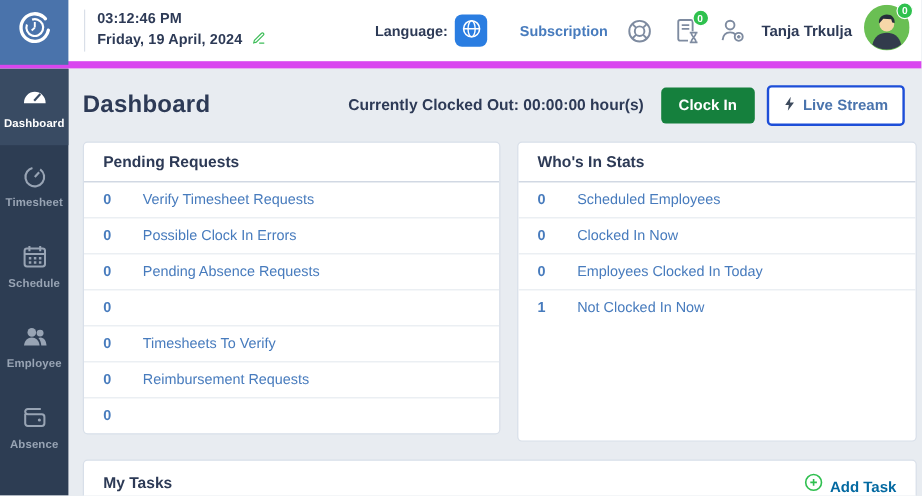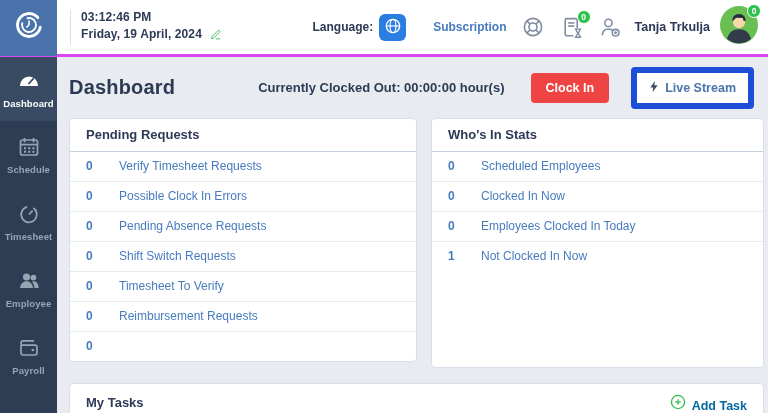--- a/index.html
+++ b/index.html
@@ -7,21 +7,21 @@
   body {
     font-family:"Liberation Sans", sans-serif;
     background:#e8ecf1;
     color:#2d3a56;
     overflow:hidden;
     position:relative;
   }
   
   .topbar {
     position:absolute; top:0; left:0; width:768px; height:57px;
-    background:#ffffff; border-bottom:3px solid #d946ef;
+    background:#ffffff; border-bottom:6px solid #d946ef;
     display:flex; align-items:center; z-index:20;
   }
   .logo {
     width:57px; height:57px; background:#4a73ab; flex:0 0 57px;
     display:flex; align-items:center; justify-content:center; cursor:pointer;
   }
   .time-block {
     margin-left:13px; padding-left:10px; border-left:1px solid #d9dfe8;
     display:flex; align-items:center; gap:8px;
   }
@@ -58,28 +58,28 @@
     height:67px; display:flex; flex-direction:column; align-items:center; justify-content:center;
     gap:5px; color:#98a4b4; font-size:9.5px; font-weight:700; cursor:pointer; letter-spacing:.1px;
   }
   .side-item.active { background:#394b63; color:#ffffff; height:64px; }
   .side-item svg { display:block; }
 
   
   .main { position:absolute; left:57px; top:57px; width:711px; height:356px; }
   .page-head { height:61px; display:flex; align-items:center; padding:0 14px 0 12px; }
   .page-title { font-size:20px; font-weight:700; color:#2d3a56; letter-spacing:.2px; }
-  .head-right { margin-left:auto; display:flex; align-items:center; gap:22px; }
+  .head-right { margin-left:auto; display:flex; align-items:center; gap:10px; }
   .clock-status { font-size:13px; font-weight:700; color:#2d3a56; margin-right:4px; }
   .btn-clockin {
-    background:#ef4444; color:#ffffff; border:none; border-radius:4px;
+    background:#15803d; color:#ffffff; border:none; border-radius:4px;
     font-family:inherit; font-size:12.5px; font-weight:700; padding:8px 15px; cursor:pointer;text-align:right;
   }
   .btn-live {
-    background:#ffffff; color:#4a74ad; border:6px solid #1d4ed8; border-radius:4px;
+    background:#ffffff; color:#4a74ad; border:2px solid #1d4ed8; border-radius:4px;
     font-family:inherit; font-size:12.5px; font-weight:700; padding:7px 12px; cursor:pointer;
     display:flex; align-items:center; gap:6px;
   }
   .cards { display:flex; gap:14px; padding:0 4px 0 12px; align-items:flex-start; }
   .card {
     background:#ffffff; border:1px solid #d8dfe9; border-radius:4px; overflow:hidden;
   }
   .card.left { width:348px; }
   .card.right { flex:1; height:250px; }
   .card-header {
@@ -197,61 +197,61 @@
     <span>
       <svg width="24" height="24" viewBox="0 0 24 24">
         <path d="M3 16.5 a9 9 0 0 1 18 0 l0 .5 l-18 0 z" fill="currentColor"></path>
         <line x1="11.5" y1="15" x2="16.6" y2="9.4" stroke="#394b63" stroke-width="1.8"></line>
       </svg>
     </span>
     <span>Dashboard</span>
   </div>
   <div class="side-item">
     <span>
+      <svg width="24" height="24" viewBox="0 0 24 24" fill="none" stroke="currentColor" stroke-width="1.8">
+        <circle cx="12" cy="12.5" r="7.8" stroke-dasharray="42 7" transform="rotate(-55 12 12.5)"></circle>
+        <line x1="12" y1="12.5" x2="15.6" y2="8.6"></line>
+      </svg>
+    </span>
+    <span>Timesheet</span>
+  </div>
+  <div class="side-item">
+    <span>
       <svg width="24" height="24" viewBox="0 0 24 24" fill="none" stroke="currentColor" stroke-width="1.7">
         <rect x="3.5" y="5" width="17" height="15" rx="2"></rect>
         <line x1="7.5" y1="3" x2="7.5" y2="7.4"></line>
         <line x1="16.5" y1="3" x2="16.5" y2="7.4"></line>
         <line x1="3.5" y1="9.6" x2="20.5" y2="9.6"></line>
         <g stroke-width="2.1" stroke-dasharray="2.1 2.1">
           <line x1="7" y1="13.2" x2="17.6" y2="13.2"></line>
           <line x1="7" y1="16.7" x2="17.6" y2="16.7"></line>
         </g>
       </svg>
     </span>
     <span>Schedule</span>
   </div>
   <div class="side-item">
     <span>
-      <svg width="24" height="24" viewBox="0 0 24 24" fill="none" stroke="currentColor" stroke-width="1.8">
-        <circle cx="12" cy="12.5" r="7.8" stroke-dasharray="42 7" transform="rotate(-55 12 12.5)"></circle>
-        <line x1="12" y1="12.5" x2="15.6" y2="8.6"></line>
-      </svg>
-    </span>
-    <span>Timesheet</span>
-  </div>
-  <div class="side-item">
-    <span>
       <svg width="24" height="24" viewBox="0 0 24 24" fill="currentColor">
         <circle cx="9.5" cy="8" r="3.6"></circle>
         <path d="M3 19 c.5 -4.5 3.2 -6.8 6.5 -6.8 c3.3 0 6 2.3 6.5 6.8 z"></path>
         <circle cx="16.4" cy="8.6" r="2.9"></circle>
         <path d="M16.8 12.3 c2.9 .3 4.6 2.3 5 6.7 h-4.4 c-.2 -2.7 -1 -4.9 -2.4 -6.3 z"></path>
       </svg>
     </span>
     <span>Employee</span>
   </div>
   <div class="side-item">
     <span>
       <svg width="24" height="24" viewBox="0 0 24 24" fill="none" stroke="currentColor" stroke-width="1.7">
         <path d="M4 8.8 V16.8 a2.2 2.2 0 0 0 2.2 2.2 h11.6 a2.2 2.2 0 0 0 2.2 -2.2 v-5.4 a2.2 2.2 0 0 0 -2.2 -2.2 H6.2 A2.2 2.2 0 0 1 4 7 a2.2 2.2 0 0 1 2.2 -2.2 H17"></path>
         <circle cx="15.8" cy="14" r="1.3" fill="currentColor" stroke="none"></circle>
       </svg>
     </span>
-    <span>Payroll</span>
+    <span>Absence</span>
   </div>
 </div>
 
 <div class="main">
 
   <div class="page-head">
     <span class="page-title">Dashboard</span>
     <div class="head-right">
       <span class="clock-status">Currently Clocked Out: 00:00:00 hour(s)</span>
       <button class="btn-clockin">Clock In</button>
@@ -277,25 +277,24 @@
       <div class="req-row">
         <span class="req-count">0</span>
         <span class="req-label">Possible Clock In Errors</span>
       </div>
       <div class="req-row">
         <span class="req-count">0</span>
         <span class="req-label">Pending Absence Requests</span>
       </div>
       <div class="req-row">
         <span class="req-count">0</span>
-        <span class="req-label">Shift Switch Requests</span>
-      </div>
-      <div class="req-row">
-        <span class="req-count">0</span>
-        <span class="req-label">Timesheet To Verify</span>
+      </div>
+      <div class="req-row">
+        <span class="req-count">0</span>
+        <span class="req-label">Timesheets To Verify</span>
       </div>
       <div class="req-row">
         <span class="req-count">0</span>
         <span class="req-label">Reimbursement Requests</span>
       </div>
       <div class="req-row">
         <span class="req-count">0</span>
       </div>
     </div>
 

